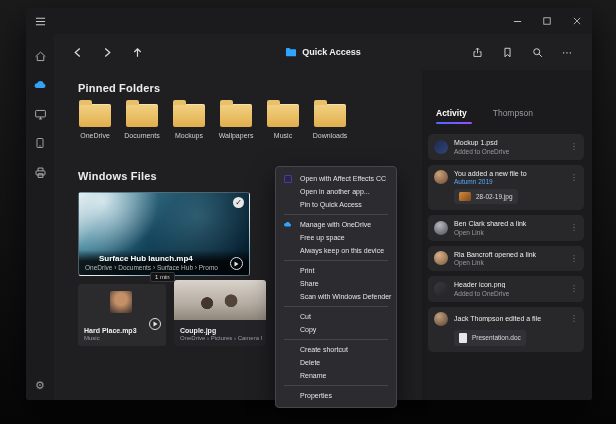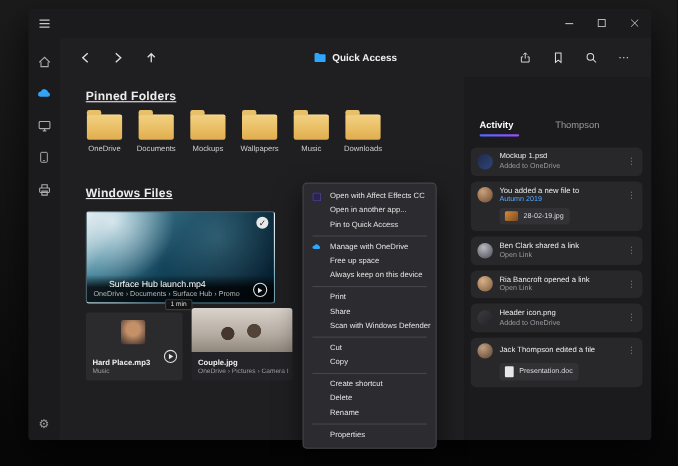--- a/index.html
+++ b/index.html
@@ -31,42 +31,42 @@
   .nav-group { display:flex; align-items:center; gap:12px; padding-left:14px; }
   .nav-btn { width:18px; height:18px; display:flex; align-items:center; justify-content:center; color:#dcdcdc; }
   .tb-title { position:absolute; left:50%; transform:translateX(-50%); display:flex; align-items:center;
               gap:6px; color:#f0f0f0; font-size:9px; font-weight:bold; }
   .tb-right { margin-left:auto; display:flex; align-items:center; gap:16px; padding-right:18px; color:#d2d2d2; }
   .tb-right .nav-btn { width:14px; height:14px; }
   .more-glyph { font-size:10px; color:#d2d2d2; }
 
   
   .content { position:absolute; left:28px; top:62px; right:170px; bottom:0; }
-  .section-h { position:absolute; color:#ececec; font-size:11px; font-weight:bold; letter-spacing:.2px;text-decoration:underline; }
+  .section-h { position:absolute; color:#ececec; font-size:11px; font-weight:bold; letter-spacing:.2px; }
   .h-pinned { left:24px; top:12px; }
   .h-recent { left:24px; top:100px; }
 
   .folders { position:absolute; left:24px; top:34px; display:flex; gap:13px; }
   .folder-cell { width:34px; display:flex; flex-direction:column; align-items:center; gap:5px; cursor:pointer; }
   .folder-ic { width:32px; height:23px; background:linear-gradient(180deg,#f2d184 0%,#e9bd62 60%,#dfae4e 100%);
                border-radius:2px; position:relative; box-shadow:inset 0 1px 0 rgba(255,255,255,.35); }
   .folder-ic::before { content:""; position:absolute; top:-4px; left:0; width:13px; height:5px;
                        background:#e9c univers06a; background:#e8c06a; border-radius:2px 2px 0 0; }
   .folder-lbl { font-size:7px; color:#cfcfcf; white-space:nowrap; }
 
   
   .tile-big { position:absolute; left:24px; top:122px; width:172px; height:84px; border-radius:3px;
               overflow:hidden; border:1px solid rgba(255,255,255,.28); cursor:pointer;
               background:
                 radial-gradient(circle at 14% 10%, rgba(238,246,249,.8), transparent 34%),
                 radial-gradient(circle at 70% 28%, rgba(130,185,205,.28), transparent 42%),
                 linear-gradient(125deg,#dfe9ec 0%,#4a8aa0 18%,#14455c 45%,#0b2e40 70%,#071c2c 100%); }
   .tile-cap { position:absolute; left:0; right:0; bottom:0; padding:4px 6px 4px 6px;
               background:linear-gradient(transparent, rgba(0,0,0,.8) 45%); }
-  .tile-name { font-size:8px; font-weight:normal; color:#fff; white-space:nowrap;padding-left:14px; }
+  .tile-name { font-size:8px; font-weight:bold; color:#fff; white-space:nowrap;padding-left:14px; }
   .tile-path { font-size:6.5px; color:#b8b8b8; margin-top:1.5px; white-space:nowrap; }
   .check { position:absolute; top:4px; right:5px; width:11px; height:11px; border-radius:50%;
            background:#e8e8e8; color:#1c1c1c; font-size:8px; line-height:11px; text-align:center; }
   .play { position:absolute; width:13px; height:13px; border:1px solid #dedede; border-radius:50%;
           display:flex; align-items:center; justify-content:center; }
   .play svg { display:block; }
   .play-big { right:6px; bottom:5px; }
 
   .tile-audio { position:absolute; left:24px; top:214px; width:88px; height:62px; background:#2b2b2e;
                 border-radius:3px; cursor:pointer; }
@@ -87,21 +87,21 @@
   .photo-cap { position:absolute; left:6px; bottom:5px; right:4px; }
   .photo-name { font-size:7px; font-weight:bold; color:#f0f0f0; white-space:nowrap; }
   .photo-path { font-size:6px; color:#9a9aa0; margin-top:1px; white-space:nowrap; overflow:hidden; }
 
   .time-badge { position:absolute; left:96px; top:202px; background:rgba(18,18,18,.92); color:#ddd;
                 font-size:6px; padding:1px 4px; border-radius:2px; border:1px solid #3a3a3e; z-index:3; }
 
   
   .panel { position:absolute; right:0; top:62px; bottom:0; width:170px; background:#1b1b1d;
            border-radius:0 0 3px 0; }
-  .tabs { position:absolute; left:14px; top:38px; display:flex; gap:38px; }
+  .tabs { position:absolute; left:14px; top:38px; display:flex; gap:26px; }
   .tab { font-size:8.5px; color:#9a9aa0; cursor:pointer; }
   .tab.active { color:#fff; font-weight:bold; }
   .tab-underline { position:absolute; left:14px; top:52px; width:36px; height:2px; border-radius:1px;
                    background:linear-gradient(90deg,#4b6bff,#9b4bff); }
   .cards { position:absolute; left:6px; right:8px; top:64px; display:flex; flex-direction:column; gap:5px; }
   .card { background:#28282b; border-radius:5px; padding:5px 6px; cursor:pointer; }
   .card-row { display:flex; align-items:center; gap:6px; }
   .avatar { width:14px; height:14px; border-radius:50%; flex:none; }
   .av-psd { background:linear-gradient(135deg,#1e2a4a,#30457a); }
   .av-you { background:radial-gradient(circle at 35% 30%, #caa27a, #6b4a33); }

